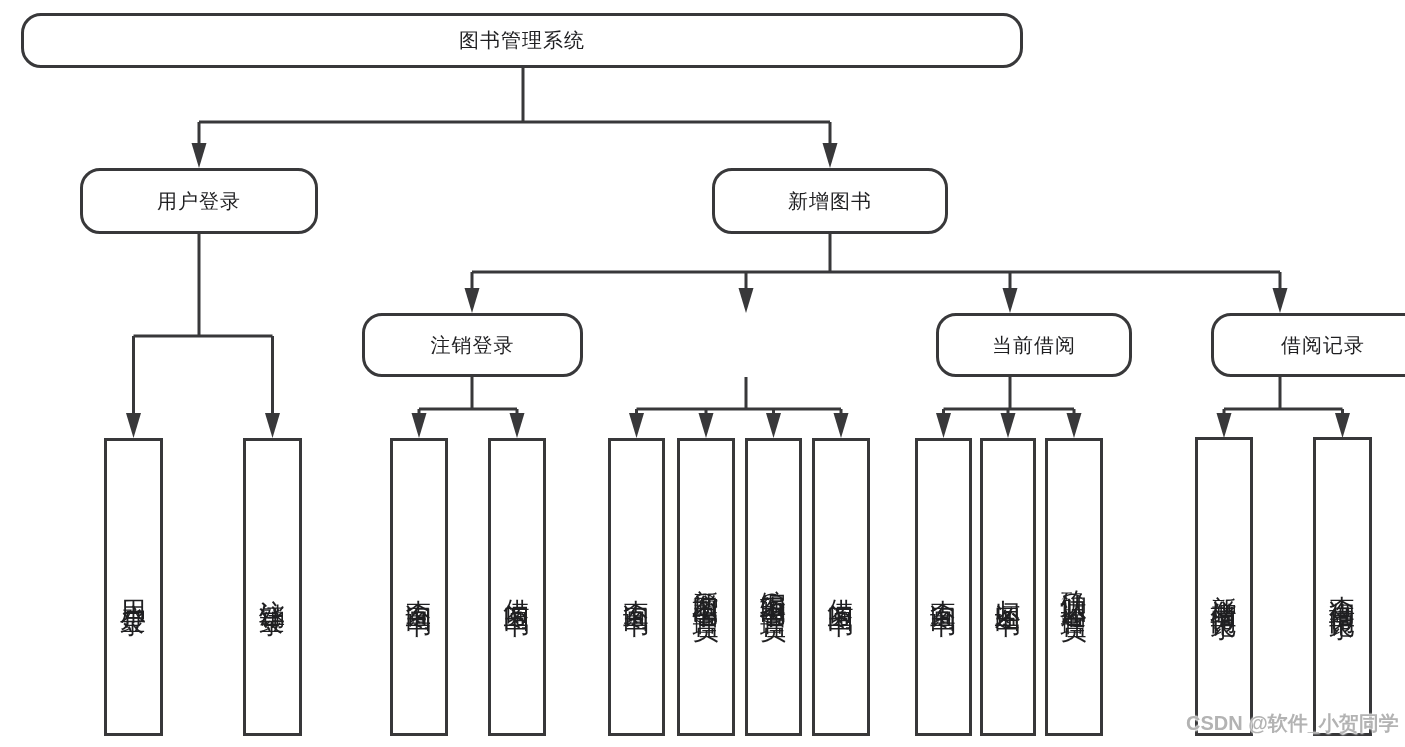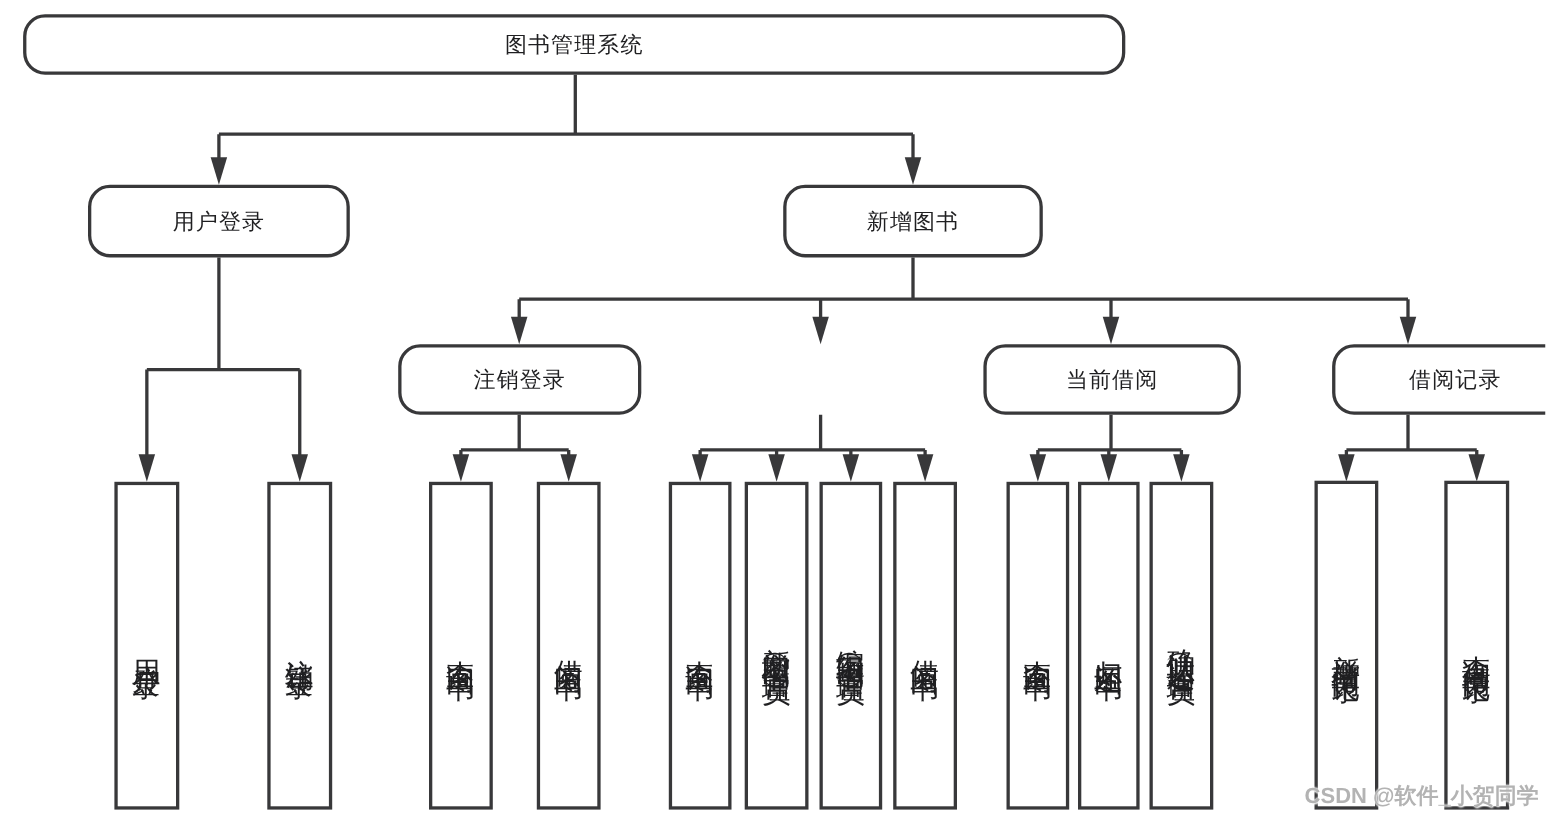--- a/index.html
+++ b/index.html
@@ -85,21 +85,21 @@
       <polygon points="1342.5,438 1335,413 1350,413"></polygon>
     </g>
   </svg>
 
   <div class="node h-node" style="left:21px;top:13px;width:1002px;height:55px">图书管理系统</div>
 
   <div class="node h-node" style="left:80px;top:168px;width:238px;height:66px">用户登录</div>
   <div class="node h-node" style="left:712px;top:168px;width:236px;height:66px">新增图书</div>
 
   <div class="node h-node" style="left:362px;top:313px;width:221px;height:64px">注销登录</div>
-  <div class="node h-node" style="left:894px;top:313px;width:234px;height:64px">当前借阅</div>
+  <div class="node h-node" style="left:936px;top:313px;width:196px;height:64px">当前借阅</div>
   <div class="node h-node" style="left:1211px;top:313px;width:224px;height:64px">借阅记录</div>
 
   <div class="node v-node" style="left:104px;top:438px;width:59px;height:298px">用户登录</div>
   <div class="node v-node" style="left:243px;top:438px;width:59px;height:298px">注销登录</div>
 
   <div class="node v-node" style="left:390px;top:438px;width:58px;height:298px">查询图书</div>
   <div class="node v-node" style="left:488px;top:438px;width:58px;height:298px">借阅图书</div>
 
   <div class="node v-node" style="left:608px;top:438px;width:57px;height:298px">查询图书</div>
   <div class="node v-node" style="left:677px;top:438px;width:58px;height:298px">新增图书（管理员）</div>

